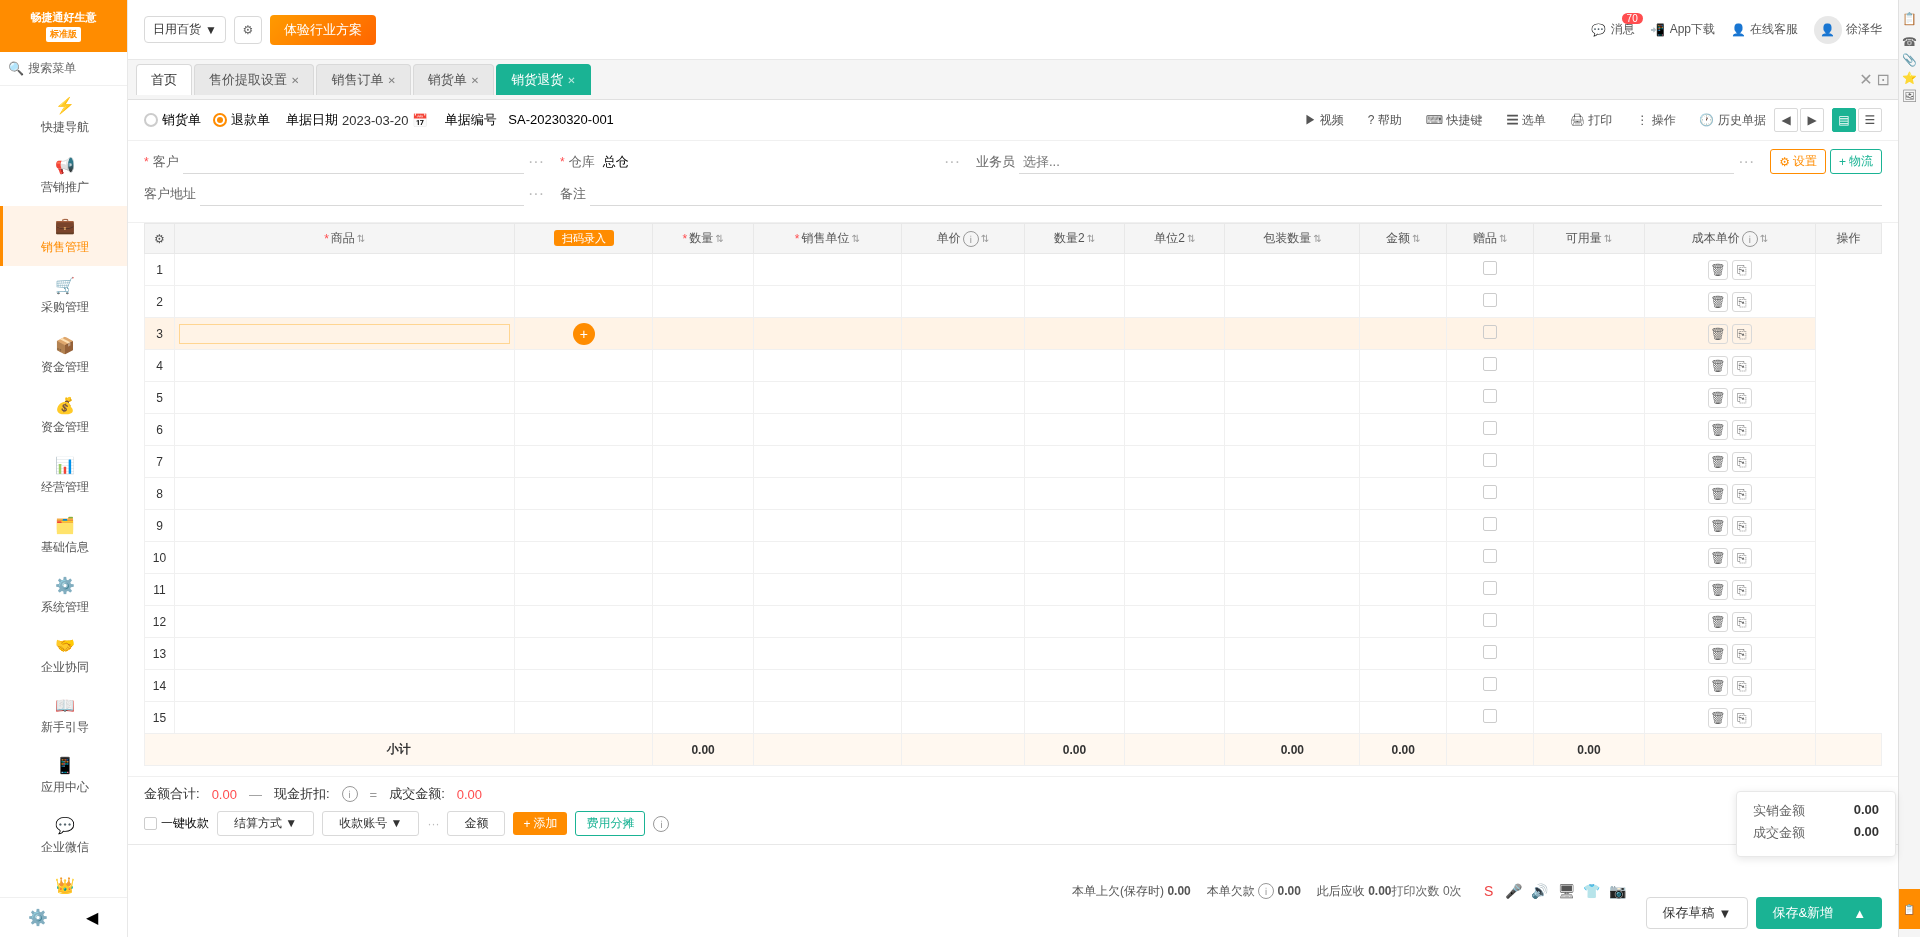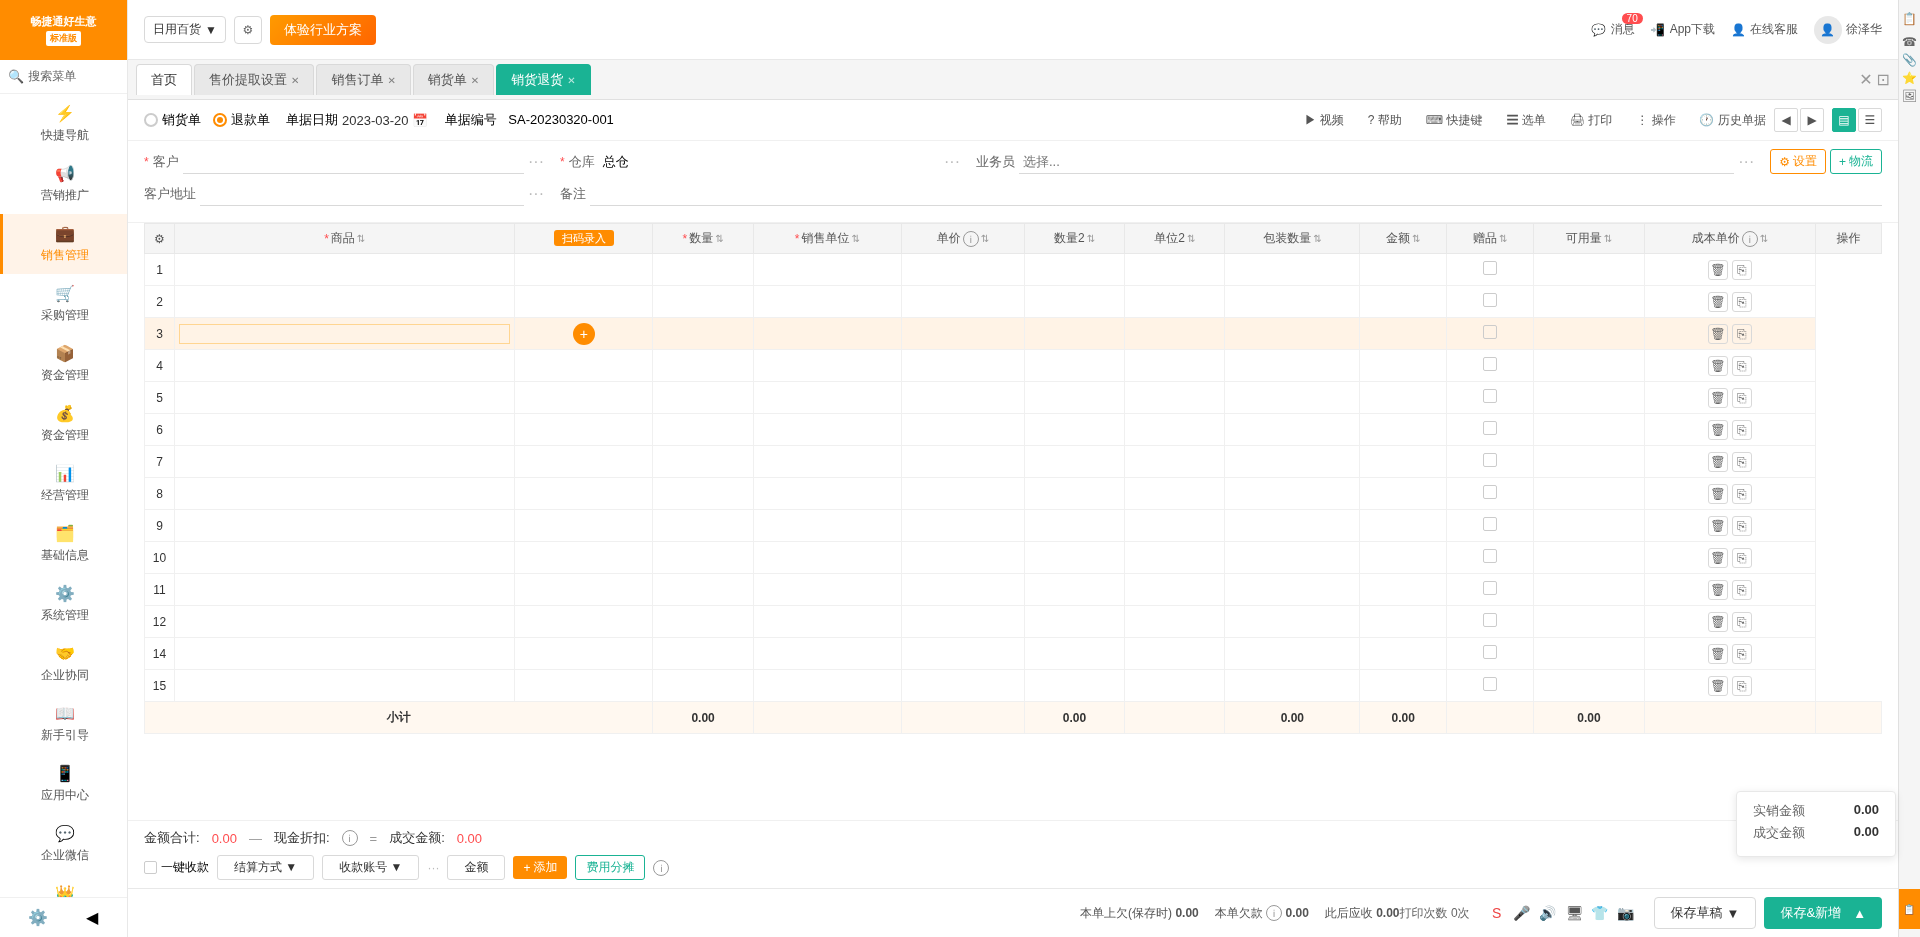--- a/index.html
+++ b/index.html
@@ -3,21 +3,21 @@
   <meta charset="utf-8">
   <style>
     * { box-sizing: border-box; margin: 0; padding: 0; }
     body { font-family: 'Microsoft YaHei', Arial, sans-serif; font-size: 12px; background: #f0f2f5; overflow: hidden; }
     
     
     .app-container { display: flex; height: 937px; width: 1920px; }
     
     
     .sidebar { width: 128px; background: #fff; display: flex; flex-direction: column; border-right: 1px solid #e8e8e8; flex-shrink: 0; }
-    .sidebar-logo { background: #ff8c00; padding: 12px 8px; display: flex; flex-direction: column; align-items: center; color: white; font-weight: bold; font-size: 13px; height: 60px; justify-content: center; }
+    .sidebar-logo { background: #ff8c00; padding: 12px 8px; display: flex; flex-direction: column; align-items: center; color: white; font-weight: bold; font-size: 13px; height: 52px; justify-content: center; }
     .logo-badge { background: white; color: #ff8c00; font-size: 9px; padding: 1px 4px; border-radius: 2px; margin-top: 2px; }
     .sidebar-search { padding: 8px; display: flex; align-items: center; gap: 4px; border-bottom: 1px solid #f0f0f0; cursor: pointer; }
     .sidebar-search span { color: #666; font-size: 12px; }
     .sidebar-nav { flex: 1; overflow-y: auto; }
     .sidebar-item { display: flex; flex-direction: column; align-items: center; padding: 10px 4px; cursor: pointer; color: #555; font-size: 12px; gap: 4px; border-left: 3px solid transparent; }
     .sidebar-item.active { background: #fff3e8; color: #ff8c00; border-left-color: #ff8c00; }
     .sidebar-icon { font-size: 16px; }
     .sidebar-footer { padding: 10px; display: flex; justify-content: space-around; border-top: 1px solid #f0f0f0; }
     
     
@@ -99,23 +99,23 @@
     .footer-checkbox { display: flex; align-items: center; gap: 4px; }
     .small-checkbox { width: 13px; height: 13px; border: 1px solid #ccc; display: inline-block; border-radius: 2px; }
     .select-input { border: 1px solid #d9d9d9; padding: 3px 16px; border-radius: 3px; font-size: 12px; color: #333; cursor: pointer; }
     .add-btn { background: #ff8c00; color: white; padding: 3px 10px; border-radius: 3px; cursor: pointer; font-size: 12px; display: flex; align-items: center; gap: 3px; }
     .split-btn { background: #fff; border: 1px solid #1ab394; color: #1ab394; padding: 3px 10px; border-radius: 3px; cursor: pointer; font-size: 12px; }
     .info-icon { width: 16px; height: 16px; border-radius: 50%; border: 1px solid #999; display: inline-flex; align-items: center; justify-content: center; font-size: 10px; color: #999; cursor: pointer; }
     
     
     .bottom-bar { border-top: 1px solid #e8e8e8; background: white; padding: 8px 16px; display: flex; align-items: center; justify-content: flex-end; }
     .bottom-stats { display: flex; gap: 16px; font-size: 12px; color: #555; }
-    .bottom-actions { display: flex; gap: 8px; }
+    .bottom-actions { display: flex; gap: 8px; margin-top: 44px; }
     .save-draft-btn { border: 1px solid #d9d9d9; padding: 6px 16px; border-radius: 4px; cursor: pointer; font-size: 13px; background: white; color: #333; display: flex; align-items: center; gap: 4px; }
-    .save-new-btn { background: #1ab394; color: white; padding: 6px 16px; border-radius: 4px; cursor: pointer; font-size: 13px; border: none; display: flex; align-items: center; gap: 12px; }
+    .save-new-btn { background: #1ab394; color: white; padding: 6px 16px; border-radius: 4px; cursor: pointer; font-size: 13px; border: none; display: flex; align-items: center; gap: 20px; }
     
     
     .summary-panel { position: fixed; right: 24px; bottom: 80px; background: white; border: 1px solid #e8e8e8; padding: 10px 16px; border-radius: 4px; font-size: 13px; min-width: 160px; box-shadow: 0 2px 8px rgba(0,0,0,0.1); }
     .summary-row { display: flex; justify-content: space-between; gap: 20px; margin-bottom: 4px; }
     .summary-label { color: #666; }
     .summary-value { color: #333; font-weight: bold; }
 
     .print-count { font-size: 12px; color: #666; }
     .bottom-icon-bar { display: flex; gap: 4px; }
     .bottom-icon-item { width: 22px; height: 22px; display: flex; align-items: center; justify-content: center; cursor: pointer; color: #555; font-size: 14px; }
@@ -664,20 +664,40 @@
                 <td></td>
                 <td>
                   <div class="action-icons">
                     <div class="action-icon">🗑</div>
                     <div class="action-icon">⎘</div>
                   </div>
                 </td>
               </tr>
               <tr>
                 <td class="row-num">12</td>
+                <td></td>
+                <td></td>
+                <td></td>
+                <td></td>
+                <td></td>
+                <td></td>
+                <td></td>
+                <td></td>
+                <td></td>
+                <td><div class="checkbox-box"></div></td>
+                <td></td>
+                <td>
+                  <div class="action-icons">
+                    <div class="action-icon">🗑</div>
+                    <div class="action-icon">⎘</div>
+                  </div>
+                </td>
+              </tr>
+              <tr>
+                <td class="row-num">13</td>
                 <td></td>
                 <td></td>
                 <td></td>
                 <td></td>
                 <td></td>
                 <td></td>
                 <td></td>
                 <td></td>
                 <td></td>
                 <td><div class="checkbox-box"></div></td>

